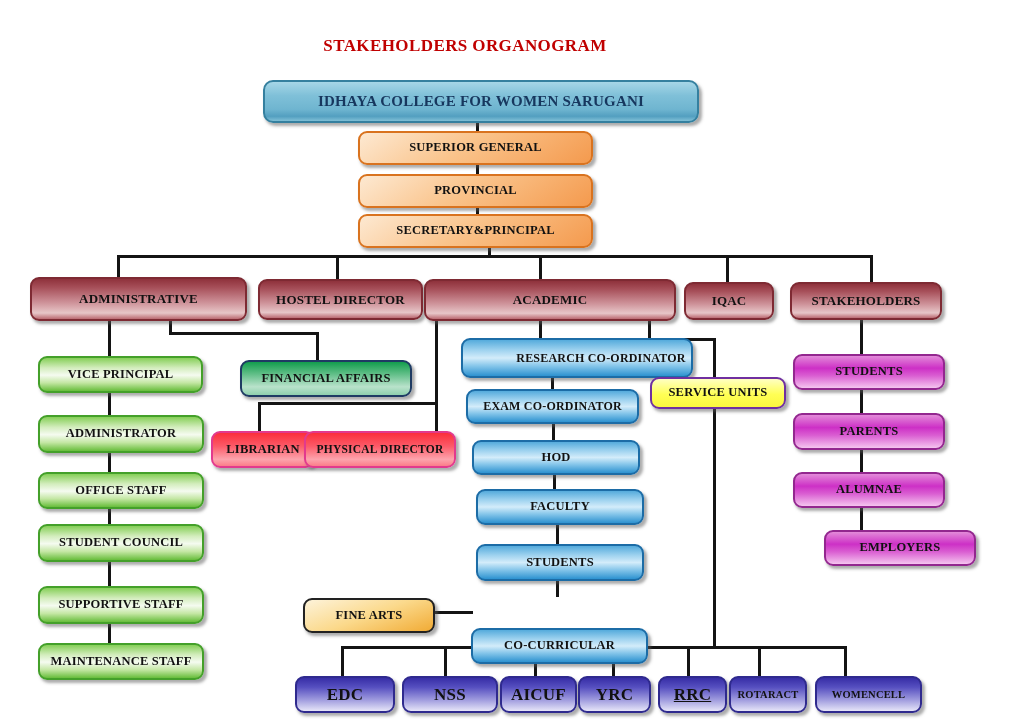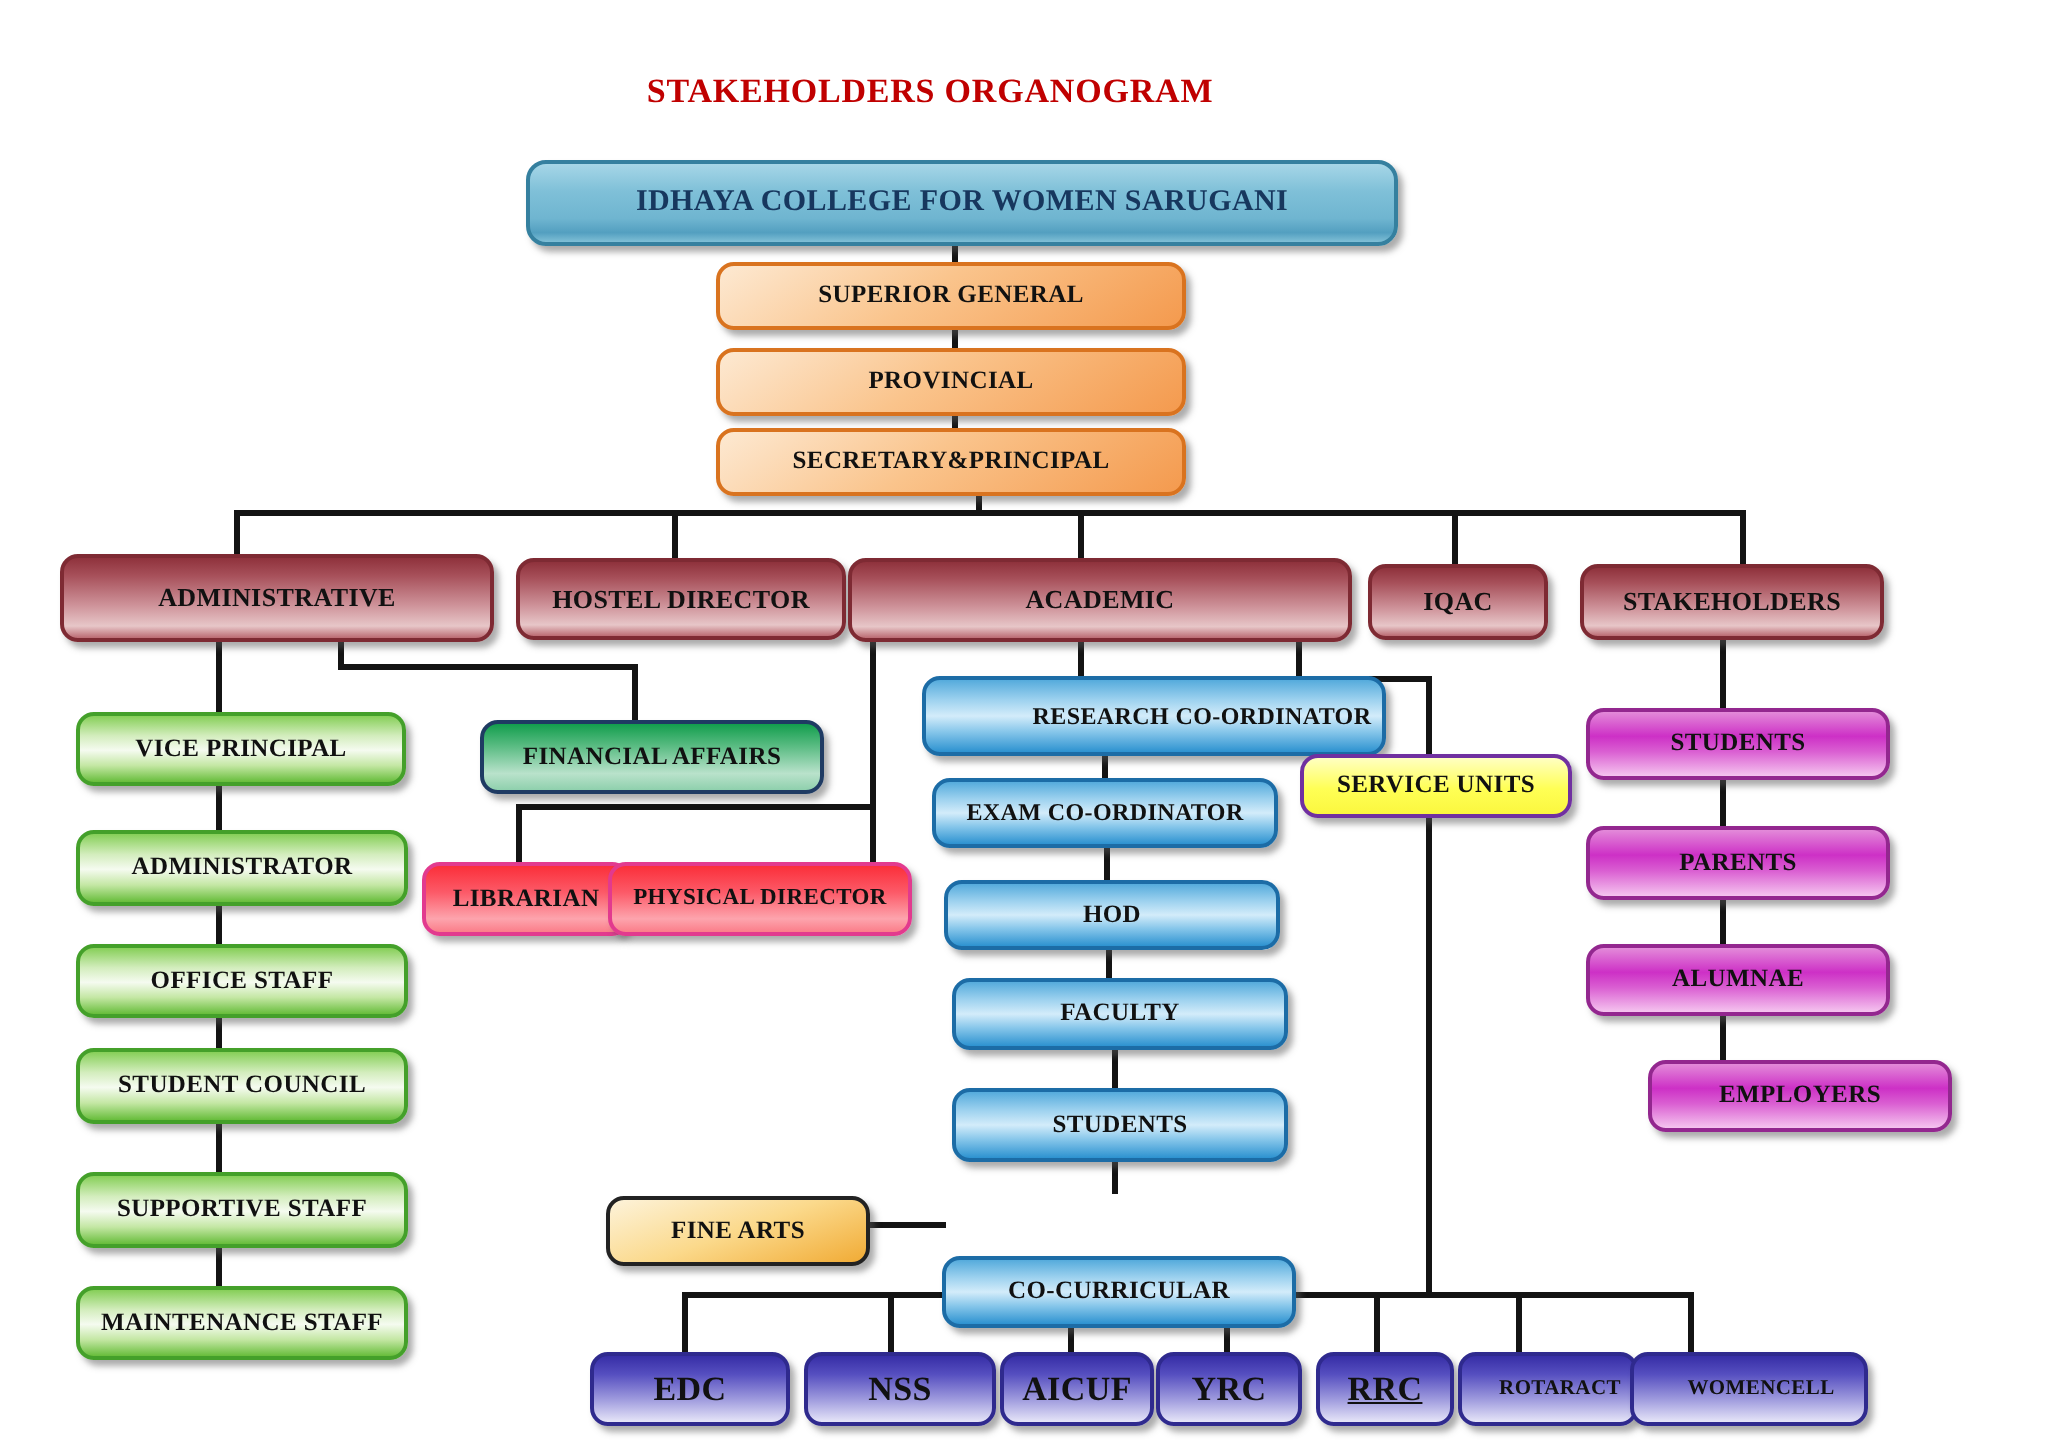--- a/index.html
+++ b/index.html
@@ -23,21 +23,21 @@
   .st-red{background:linear-gradient(180deg,#fb2f3a 0%,#fc5a68 40%,#fda4ad 80%,#fb7d89 100%);
      border:2px solid #e23a8e;}
   .st-blue{background:linear-gradient(180deg,#55abdc 0%,#9ed2ef 28%,#d3ecfa 50%,#86c6ea 72%,#2d92d0 100%);
      border:2px solid #1c6ca6;}
   .st-yellow{background:linear-gradient(180deg,#ffffc2 0%,#ffff55 55%,#fbf73f 100%);border:2px solid #7030a0;text-align:right;}
   .st-gold{background:linear-gradient(160deg,#fdf3da 0%,#fbd98b 50%,#f1ab35 100%);border:2px solid #222;}
   .st-magenta{background:linear-gradient(180deg,#e38ad9 0%,#cd30c6 38%,#da5fd2 62%,#f5c4ef 100%);
      border:2px solid #93278f;}
   .st-purple{background:linear-gradient(180deg,#372ea6 0%,#564fc0 28%,#9d99dd 65%,#e6e5f8 100%);
      border:2px solid #2f2a8e;font-size:17px;}
-  .sm{font-size:10.5px;padding-left:12px;}
+  .sm{font-size:10.5px;}
   
   #b-college{left:263px;top:80px;width:432px;height:39px;border-radius:10px;}
   #b-superior{left:358px;top:131px;width:231px;height:30px;}
   #b-provincial{left:358px;top:174px;width:231px;height:30px;}
   #b-secretary{left:358px;top:214px;width:231px;height:30px;}
   #b-administrative{left:30px;top:277px;width:213px;height:40px;}
   #b-hostel{left:258px;top:279px;width:161px;height:37px;}
   #b-academic{left:424px;top:279px;width:248px;height:38px;}
   #b-iqac{left:684px;top:282px;width:86px;height:34px;}
   #b-stakeholders{left:790px;top:282px;width:148px;height:34px;}

